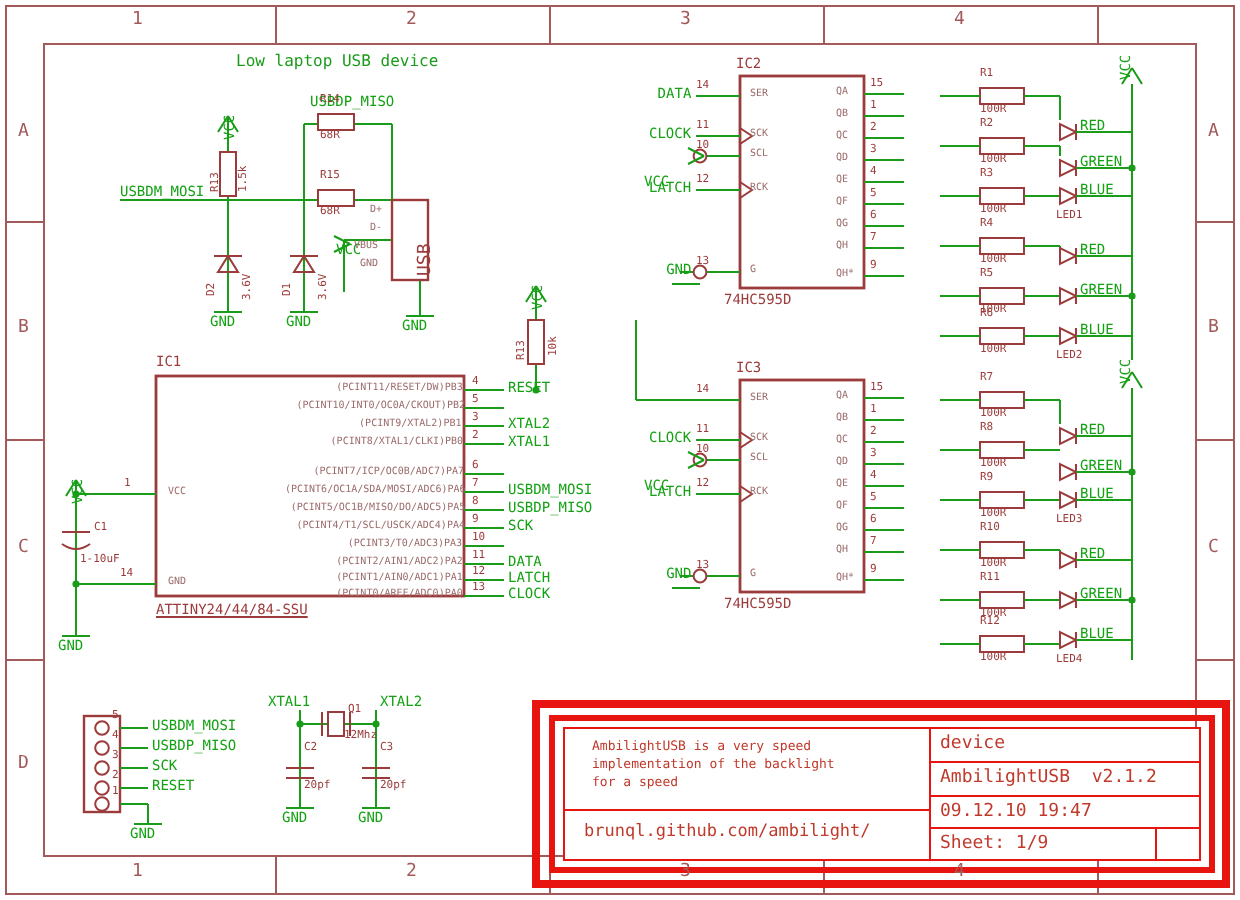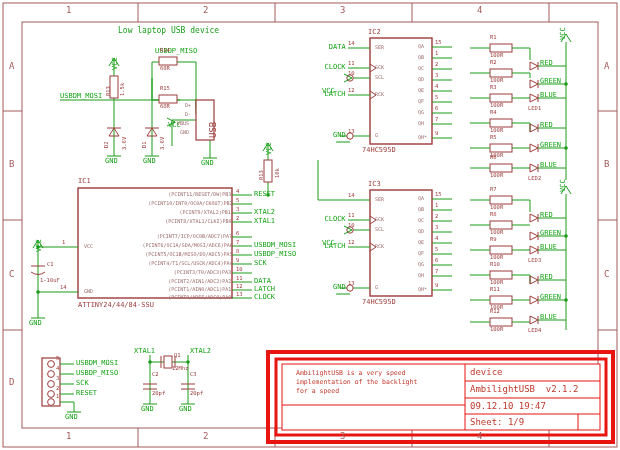--- a/index.html
+++ b/index.html
@@ -390,21 +390,21 @@
 <div class="lbl red vert tiny" style="left:122px;top:150px;">3.6V</div>
 <div class="lbl red vert tiny" style="left:142px;top:148px;">D1</div>
 <div class="lbl red vert tiny" style="left:160px;top:150px;">3.6V</div>
 <div class="lbl red vert" style="left:209px;top:138px;font-size:9px;">USB</div>
 <div class="lbl pin" style="left:185px;top:103px;">D+</div>
 <div class="lbl pin" style="left:185px;top:112px;">D-</div>
 <div class="lbl pin" style="left:177px;top:121px;">VBUS</div>
 <div class="lbl pin" style="left:180px;top:130px;">GND</div>
 
 <div class="lbl red" style="left:78px;top:178px;font-size:7px;">IC1</div>
-<div class="lbl red" style="left:78px;top:302px;font-size:7px;">ATTINY24/44/84-SSU</div>
+<div class="lbl red" style="left:78px;top:302px;font-size:7px;text-decoration:underline;">ATTINY24/44/84-SSU</div>
 <div class="lbl pin" style="left:84px;top:244px;">VCC</div>
 <div class="lbl pin" style="left:84px;top:289px;">GND</div>
 <div class="lbl pinnum" style="left:62px;top:240px;">1</div>
 <div class="lbl pinnum" style="left:60px;top:285px;">14</div>
 <div id="ic1-pins">
       <div class="lbl pin" style="left: 168.15px; top: 192px;">(PCINT11/RESET/DW)PB3</div>
       <div class="lbl pinnum" style="left: 236px; top: 189px;">4</div>
       <div class="lbl net" style="left: 254px; top: 191px;">RESET</div>
       <div class="lbl pin" style="left: 148.2px; top: 201px;">(PCINT10/INT0/OC0A/CKOUT)PB2</div>
       <div class="lbl pinnum" style="left: 236px; top: 198px;">5</div>
@@ -596,18 +596,19 @@
 <div class="lbl red tiny" style="left:152px;top:372px;">C2</div>
 <div class="lbl red tiny" style="left:152px;top:391px;">20pf</div>
 <div class="lbl red tiny" style="left:190px;top:372px;">C3</div>
 <div class="lbl red tiny" style="left:190px;top:391px;">20pf</div>
 <div class="lbl net" style="left:141px;top:406px;">GND</div>
 <div class="lbl net" style="left:179px;top:406px;">GND</div>
 
 <div class="lbl tb" style="left:296px;top:370px;font-size:6.5px;">AmbilightUSB is a very speed</div>
 <div class="lbl tb" style="left:296px;top:379px;font-size:6.5px;">implementation of the backlight</div>
 <div class="lbl tb" style="left:296px;top:388px;font-size:6.5px;">for a speed</div>
+<div class="lbl tb" style="left:292px;top:412px;font-size:8.5px;">brunql.github.com/ambilight/</div>
 <div class="lbl tb" style="left:470px;top:368px;font-size:9px;">device</div>
 <div class="lbl tb" style="left:470px;top:385px;font-size:9px;">AmbilightUSB  v2.1.2</div>
 <div class="lbl tb" style="left:470px;top:402px;font-size:9px;">09.12.10 19:47</div>
 <div class="lbl tb" style="left:470px;top:418px;font-size:9px;">Sheet: 1/9</div>
 
 </div>
 
 </body></html>

